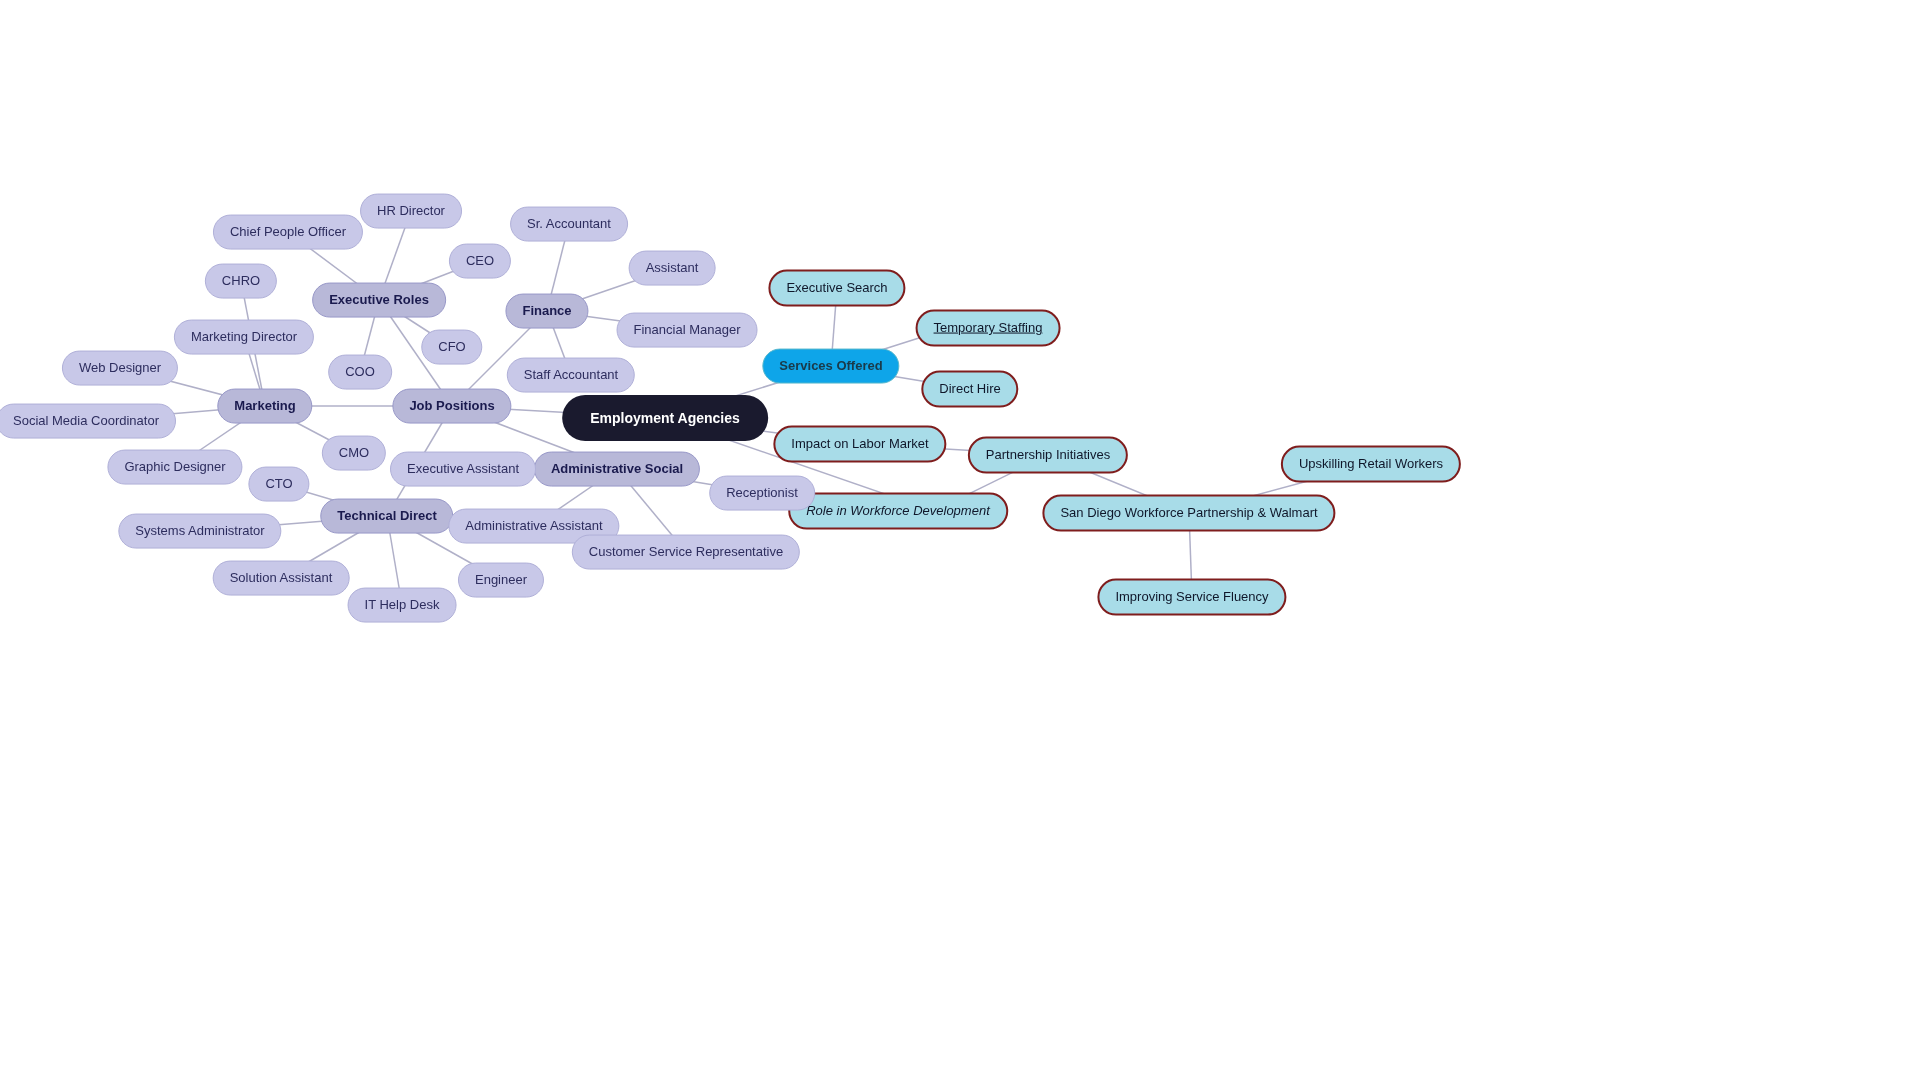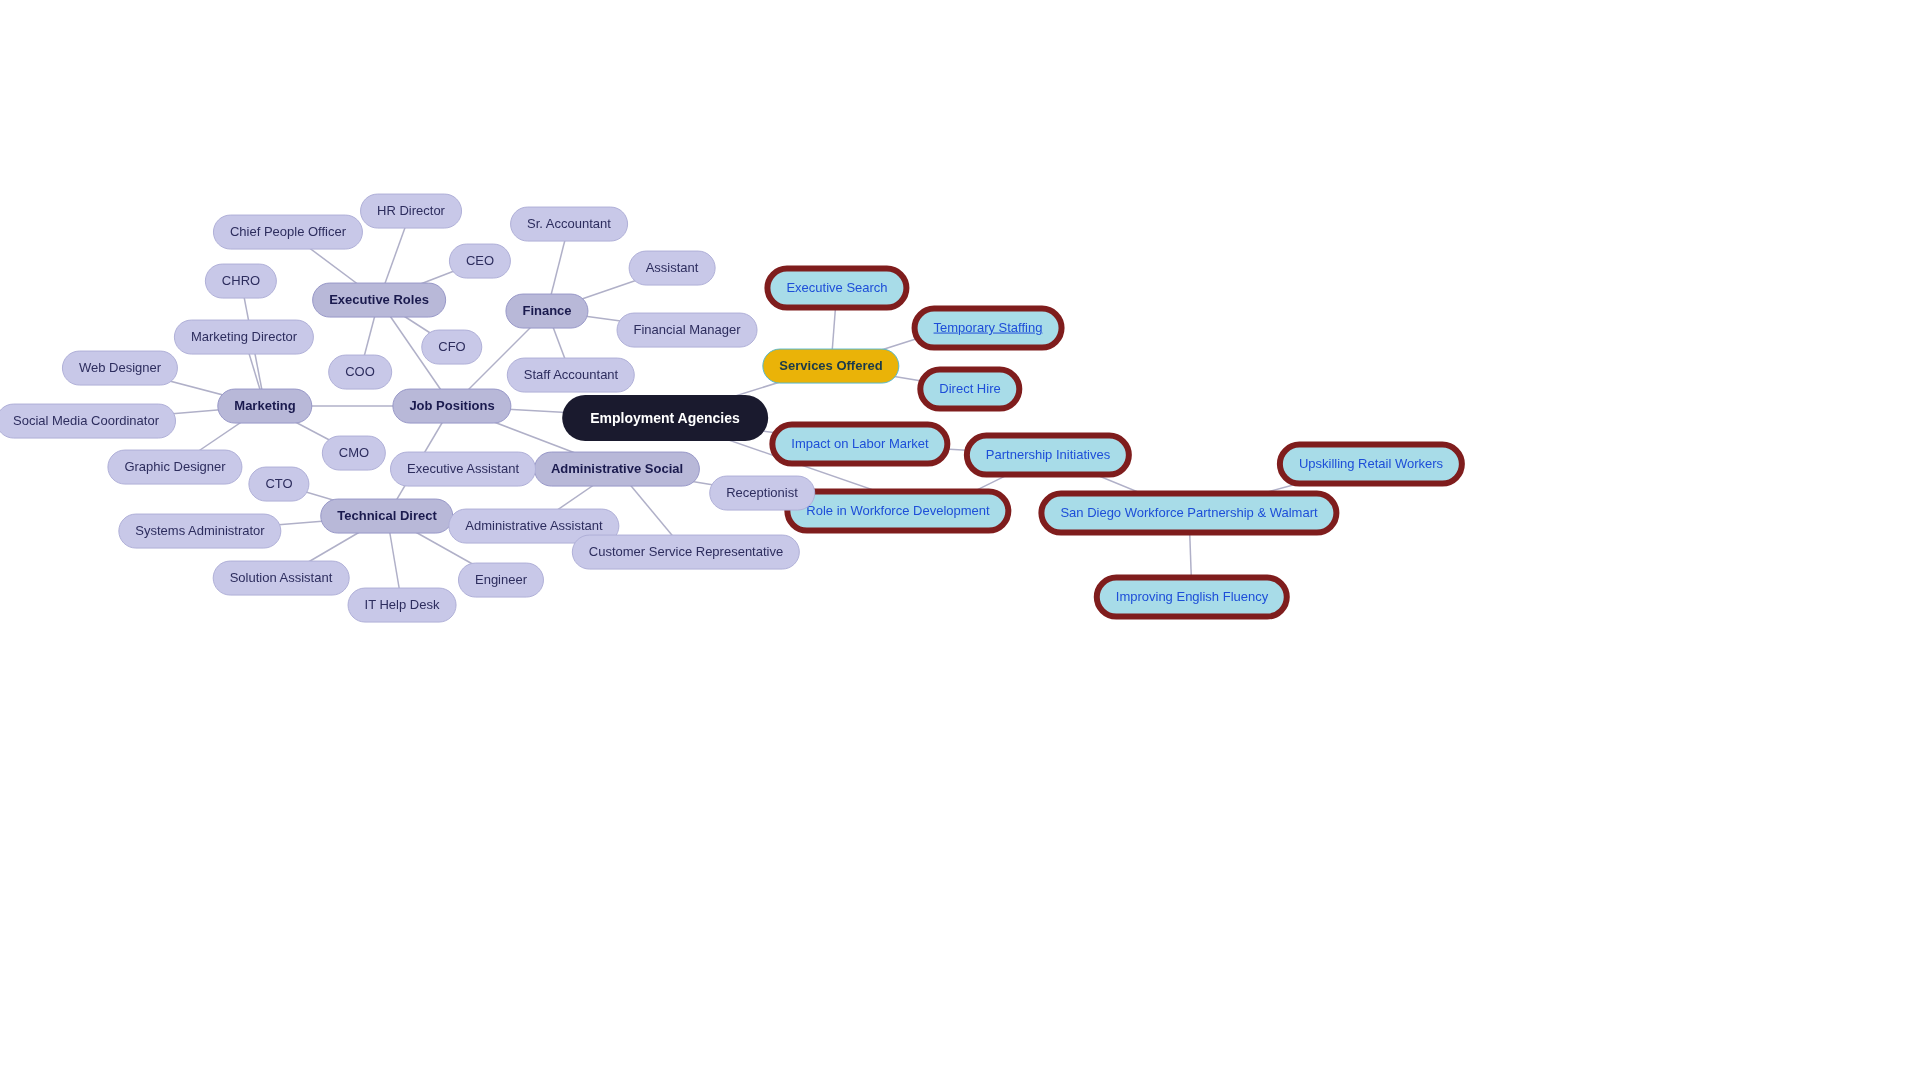--- a/index.html
+++ b/index.html
@@ -51,25 +51,25 @@
       border: 1px solid #b0b0d8;
     }
     .node-purple-dark {
       background: #b8b8d8;
       color: #1a1a4e;
       border: 1px solid #9898c8;
       font-weight: 600;
     }
     .node-teal {
       background: #a8dce8;
-      color: #1d4ed8;
-      border: 6px solid #7f1d1d;
+      color: #0f172a;
+      border: 2px solid #7f1d1d;
     }
     .node-teal-dark {
-      background: #eab308;
+      background: #0ea5e9;
       color: #1a3a4a;
       border: 1px solid #58b8cc;
       font-weight: 600;
     }
   </style>
 </head>
 <body>
 
 <div id="canvas">
   <svg id="connections">
@@ -117,29 +117,29 @@
     </svg>
 <div class="node node-center" style="left: 665px; top: 418px;">Employment Agencies</div>
     <div class="node node-purple-dark" style="left: 452px; top: 406px;">Job Positions</div>
     <div class="node node-purple-dark" style="left: 547px; top: 311px;">Finance</div>
     <div class="node node-purple-dark" style="left: 379px; top: 300px;">Executive Roles</div>
     <div class="node node-purple-dark" style="left: 265px; top: 406px;">Marketing</div>
     <div class="node node-purple-dark" style="left: 387px; top: 516px;">Technical Direct</div>
     <div class="node node-purple-dark" style="left: 617px; top: 469px;">Administrative Social</div>
     <div class="node node-teal-dark" style="left: 831px; top: 366px;">Services Offered</div>
     <div class="node node-teal" style="left: 860px; top: 444px;">Impact on Labor Market</div>
-    <div class="node node-teal" style="left: 898px; top: 511px;">Role in Workforce Development</div>
+    <div class="node node-teal" style="left: 898px; top: 511px; font-style: italic;">Role in Workforce Development</div>
     <div class="node node-teal" style="left: 1048px; top: 455px;">Partnership Initiatives</div>
     <div class="node node-teal" style="left: 837px; top: 288px;">Executive Search</div>
     <div class="node node-teal" style="left: 988px; top: 328px; text-decoration: underline;">Temporary Staffing</div>
     <div class="node node-teal" style="left: 970px; top: 389px;">Direct Hire</div>
     <div class="node node-teal" style="left: 1189px; top: 513px;">San Diego Workforce
 Partnership &amp; Walmart</div>
     <div class="node node-teal" style="left: 1371px; top: 464px;">Upskilling Retail Workers</div>
-    <div class="node node-teal" style="left: 1192px; top: 597px;">Improving English Fluency</div>
+    <div class="node node-teal" style="left: 1192px; top: 597px;">Improving Service Fluency</div>
     <div class="node node-purple" style="left: 569px; top: 224px;">Sr. Accountant</div>
     <div class="node node-purple" style="left: 672px; top: 268px;">Assistant</div>
     <div class="node node-purple" style="left: 687px; top: 330px;">Financial Manager</div>
     <div class="node node-purple" style="left: 571px; top: 375px;">Staff Accountant</div>
     <div class="node node-purple" style="left: 480px; top: 261px;">CEO</div>
     <div class="node node-purple" style="left: 452px; top: 347px;">CFO</div>
     <div class="node node-purple" style="left: 360px; top: 372px;">COO</div>
     <div class="node node-purple" style="left: 411px; top: 211px;">HR Director</div>
     <div class="node node-purple" style="left: 288px; top: 232px;">Chief People Officer</div>
     <div class="node node-purple" style="left: 241px; top: 281px;">CHRO</div>

